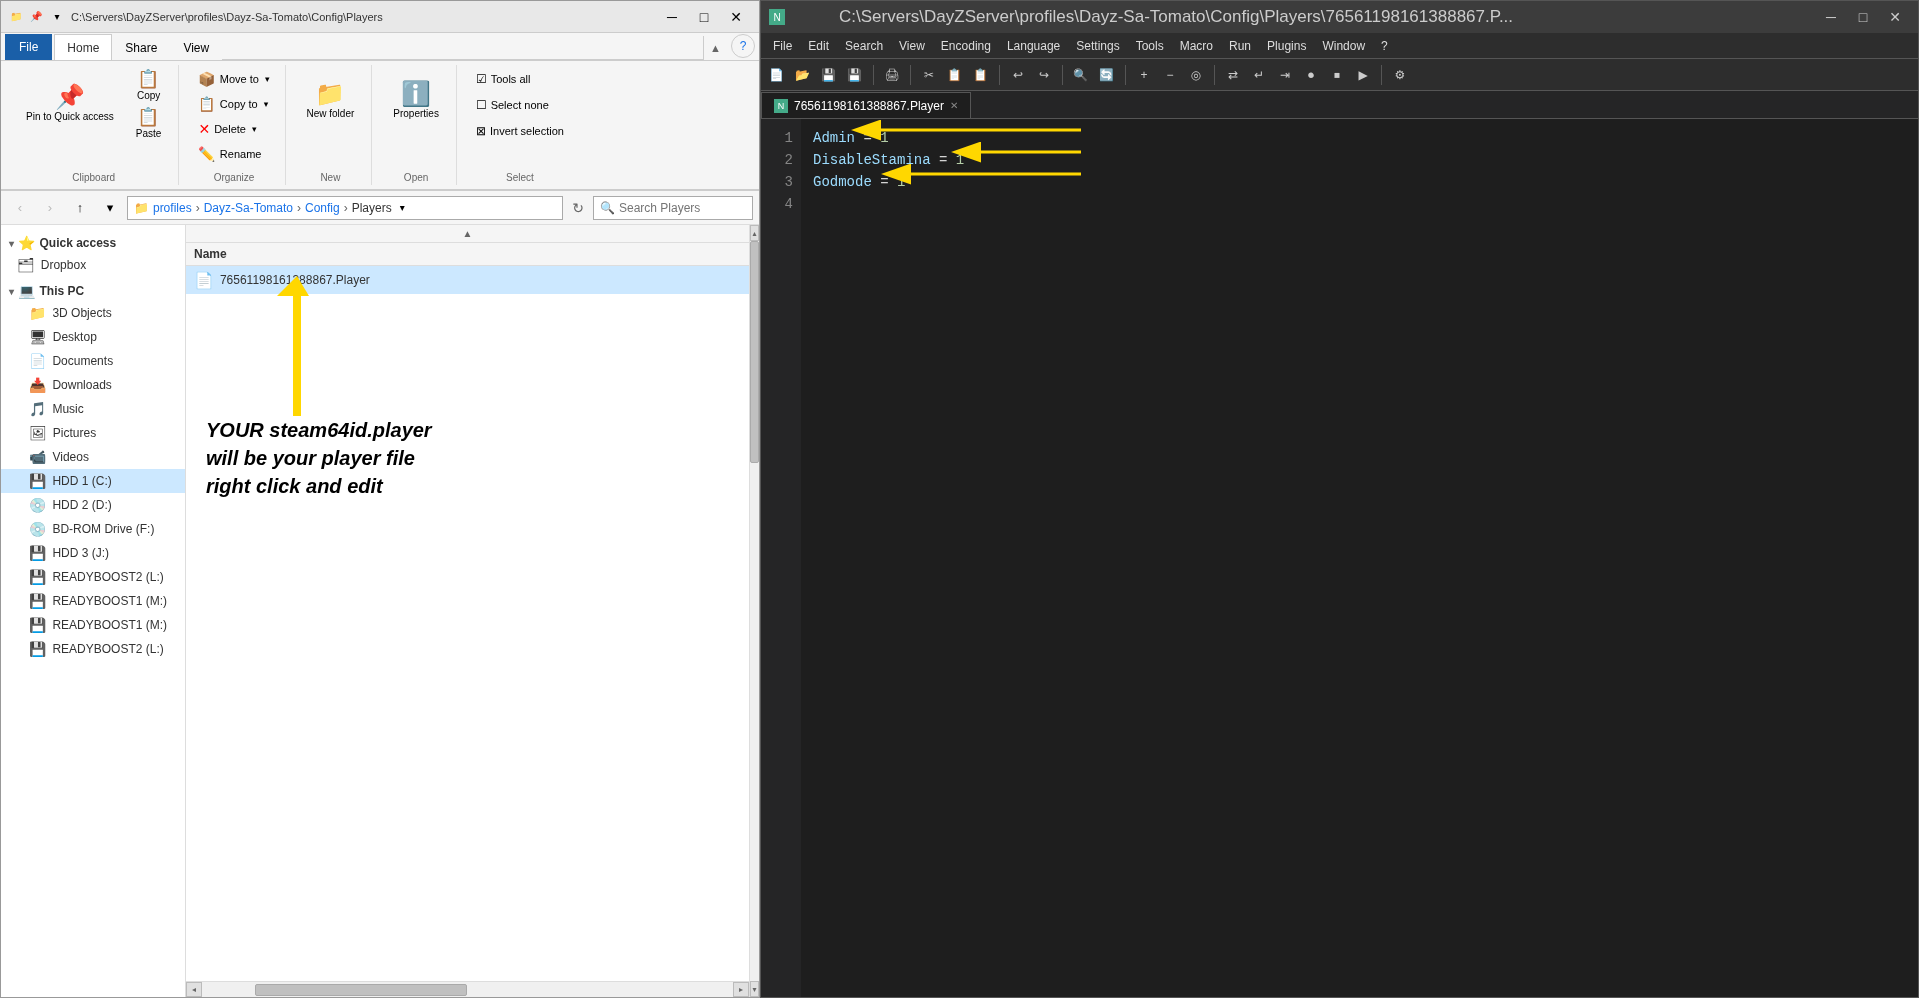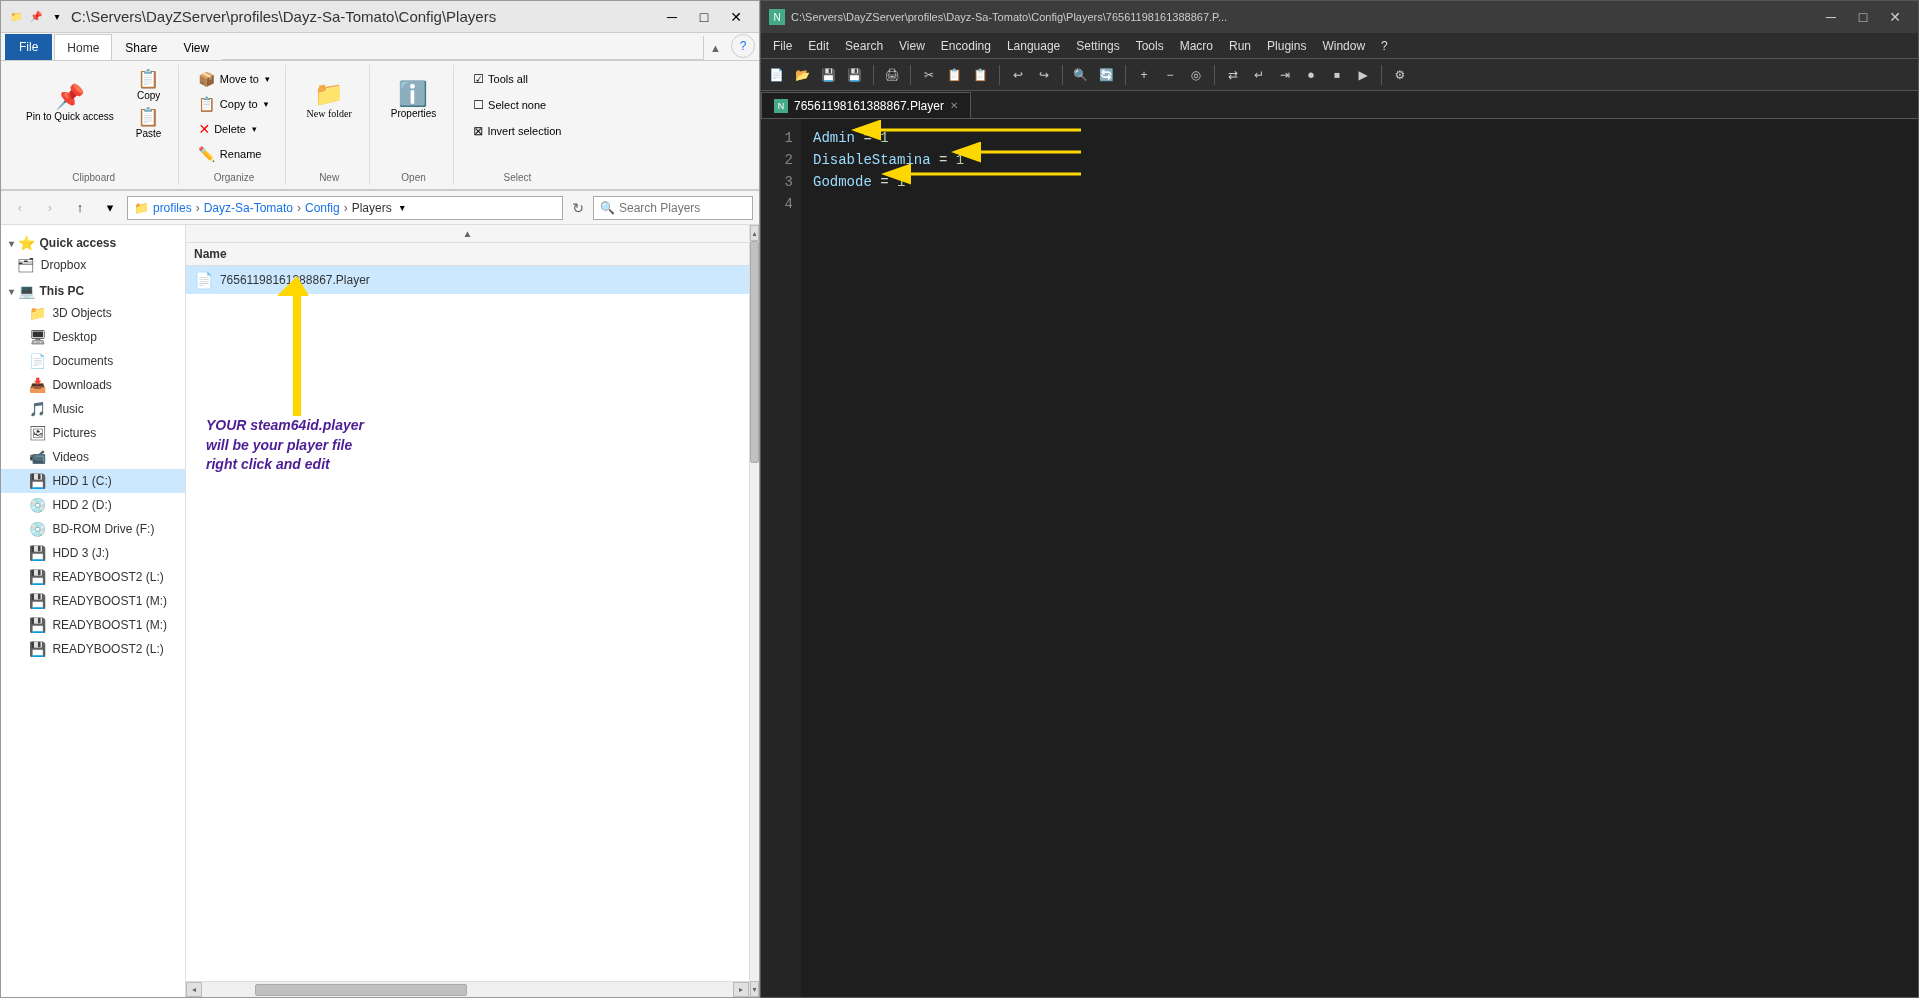--- a/index.html
+++ b/index.html
@@ -20,21 +20,21 @@
       background: #e8e8e8;
       height: 32px;
       display: flex;
       align-items: center;
       padding: 0 8px;
       border-bottom: 1px solid #ccc;
       gap: 6px;
     }
     .title-bar-icons { display: flex; gap: 4px; align-items: center; }
     .title-bar-icon { width: 16px; height: 16px; display: flex; align-items: center; justify-content: center; font-size: 10px; }
-    .title-bar-path { flex: 1; font-size: 15px; color: #333; }
+    .title-bar-path { flex: 1; font-size: 11px; color: #333; }
     .title-bar-controls { display: flex; gap: 2px; }
     .title-btn { width: 30px; height: 24px; background: transparent; border: none; cursor: pointer; font-size: 14px; display: flex; align-items: center; justify-content: center; }
 
     
     .ribbon-tabs {
       height: 28px;
       background: #f5f5f5;
       display: flex;
       align-items: flex-end;
       border-bottom: 1px solid #ccc;
@@ -266,21 +266,21 @@
     .editor-title-bar {
       height: 32px;
       background: #3c3c3c;
       display: flex;
       align-items: center;
       padding: 0 8px;
       gap: 6px;
       color: #ddd;
       font-size: 12px;
     }
-    .editor-title-path { flex: 1; font-size: 11px; color: #ccc; overflow: hidden; text-overflow: ellipsis; white-space: nowrap; }
+    .editor-title-path { flex: 1; font-size: 17px; color: #ccc; overflow: hidden; text-overflow: ellipsis; white-space: nowrap; margin-left: 48px; }
     .editor-title-icon { width: 16px; height: 16px; background: #4a8; display: flex; align-items: center; justify-content: center; font-size: 10px; color: white; }
     .editor-title-controls { display: flex; gap: 2px; }
     .editor-title-btn { width: 30px; height: 24px; background: transparent; border: none; cursor: pointer; font-size: 14px; color: #ccc; display: flex; align-items: center; justify-content: center; }
 
     
     .editor-menu {
       height: 26px;
       background: #2d2d2d;
       display: flex;
       align-items: center;
@@ -489,21 +489,21 @@
           <span class="icon">✏️</span>
           <span>Rename</span>
         </div>
       </div>
       <div class="ribbon-group-label">Organize</div>
     </div>
 
     <div class="ribbon-group">
       <div class="ribbon-btn-large">
         <div class="ribbon-btn-icon">📁</div>
-        <div style="font-size:10px;text-align:left;line-height:1.2;font-family:Liberation Serif, serif;">New
+        <div style="font-size:10px;text-align:left;line-height:1.2;">New
 folder</div>
       </div>
       <div class="ribbon-group-label">New</div>
     </div>
 
     <div class="ribbon-group">
       <div class="ribbon-btn-large">
         <div class="ribbon-btn-icon">ℹ️</div>
         <div style="font-size:10px;text-align:center;line-height:1.2;">Properties</div>
       </div>
@@ -651,21 +651,21 @@
           <span>76561198161388867.Player</span>
         </div>
 
         <svg class="annotation-svg" width="400" height="300" style="position:absolute;top:10px;left:40px;pointer-events:none;">
 
           <rect x="67" y="20" width="8" height="120" fill="#ffd700"></rect>
 
           <polygon points="51,20 83,20 71,0" fill="#ffd700"></polygon>
         </svg>
 
-        <div style="position:absolute;top:150px;left:20px;color:#4c1d95;font-size:14px;font-weight:bold;font-style:italic;line-height:1.4;pointer-events:none;">
+        <div style="position:absolute;top:150px;left:20px;color:#000000;font-size:20px;font-weight:bold;font-style:italic;line-height:1.4;pointer-events:none;">
           <div>YOUR steam64id.player</div>
           <div>will be your player file</div>
           <div>right click and edit</div>
         </div>
       </div>
 
       <div class="h-scrollbar-container">
         <button class="h-scroll-btn">◂</button>
         <div class="h-scrollbar">
           <div class="h-scrollbar-thumb"></div>

